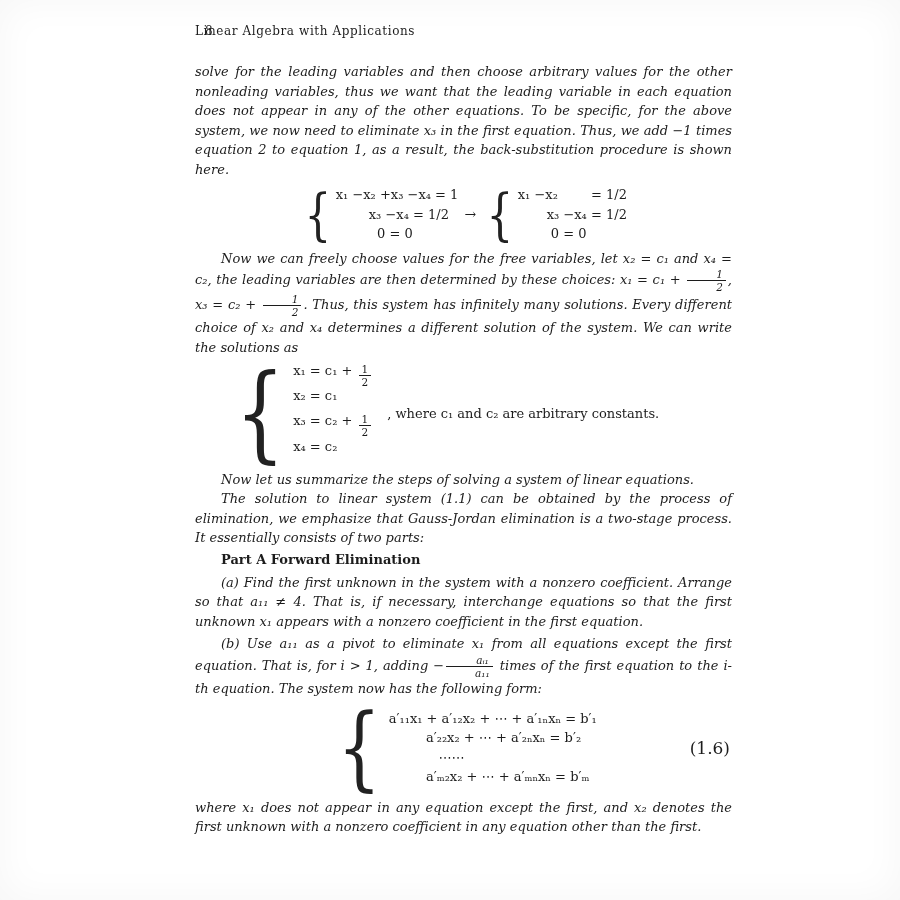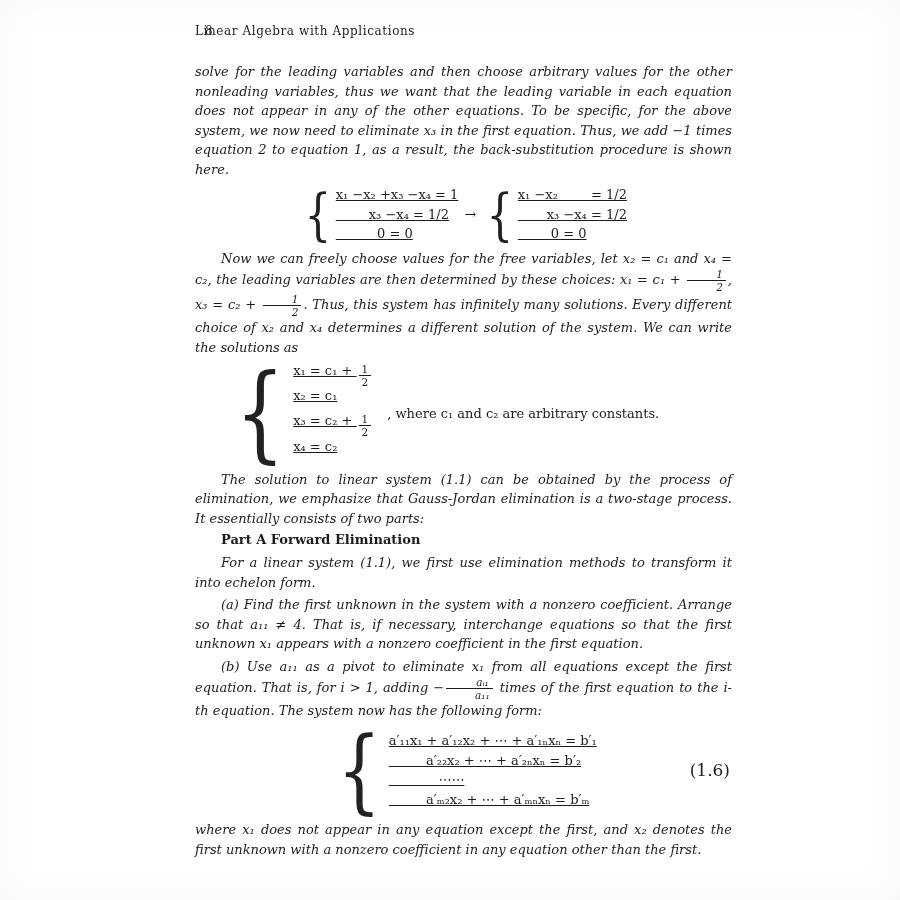--- a/index.html
+++ b/index.html
@@ -9,21 +9,21 @@
     overflow:hidden;
     box-shadow:inset 0 0 40px rgba(0,0,0,0.04);
   }
   .content{position:absolute;left:195px;top:24px;width:537px;}
   .header{position:relative;height:18px;margin-bottom:20px;font-size:12px;}
   .page-num{position:absolute;left:10px;top:0;}
   .running-title{position:absolute;left:0;right:0;text-align:left;letter-spacing:0.6px;}
   p{margin:0;font-size:13px;line-height:19.5px;text-align:justify;font-style:italic;}
   p.indent{text-indent:26px;}
   .heading{font-weight:bold;font-size:13px;line-height:20px;text-indent:26px;margin-top:2px;}
-  .math{white-space:pre;text-decoration:underline;}
+  .math{white-space:pre;}
   
   .eq-row{display:flex;justify-content:center;align-items:center;margin:6px 0 5px 0;font-size:13px;}
   .sys{display:flex;align-items:center;}
   .brace{font-family:"DejaVu Serif",serif;font-weight:200;line-height:0.95;transform:scaleX(0.75);color:#222;}
   .brace.b3{font-size:56px;}
   .brace.b4{font-size:92px;}
   .brace.b4s{font-size:104px;}
   .sys-lines > div{white-space:pre;line-height:19.5px;}
   .arrow{margin:0 6px;font-size:14px;}
   
@@ -78,27 +78,27 @@
       <span class="brace b4s">{</span>
       <div class="sol-lines">
         <div><span class="math">x₁ = c₁ + </span><span class="frac"><span class="num">1</span><span class="den">2</span></span></div>
         <div><span class="math">x₂ = c₁</span></div>
         <div><span class="math">x₃ = c₂ + </span><span class="frac"><span class="num">1</span><span class="den">2</span></span></div>
         <div><span class="math">x₄ = c₂</span></div>
       </div>
       <span class="sol-note">, where c₁ and c₂ are arbitrary constants.</span>
     </div>
 
+    <p class="indent">Now let us summarize the steps of solving a system of linear equations.</p>
 
 
     <p class="indent">The solution to linear system (1.1) can be obtained by the process of elimination, we emphasize that Gauss-Jordan elimination is a two-stage process. It essentially consists of two parts:</p>
 
     <div class="heading">Part A   Forward Elimination</div>
 
-    <p class="indent sp">For a linear system (1.1), we first use elimination methods to transform it into echelon form.</p>
 
     <p class="indent sp">(a) Find the first unknown in the system with a nonzero coefficient. Arrange so that a₁₁ ≠ 4. That is, if necessary, interchange equations so that the first unknown x₁ appears with a nonzero coefficient in the first equation.</p>
 
     <p class="indent sp"><span>(b) Use a₁₁ as a pivot to eliminate x₁ from all equations except the first equation. That is, for i &gt; 1, adding −</span><span class="frac"><span class="num">aᵢ₁</span><span class="den">a₁₁</span></span><span> times of the first equation to the i-th equation. The system now has the following form:</span></p>
 
     <div class="eq16">
       <div class="sys">
         <span class="brace b4">{</span>
         <div class="sys-lines">
           <div class="math">a′₁₁x₁ + a′₁₂x₂ + ⋯ + a′₁ₙxₙ = b′₁</div>

